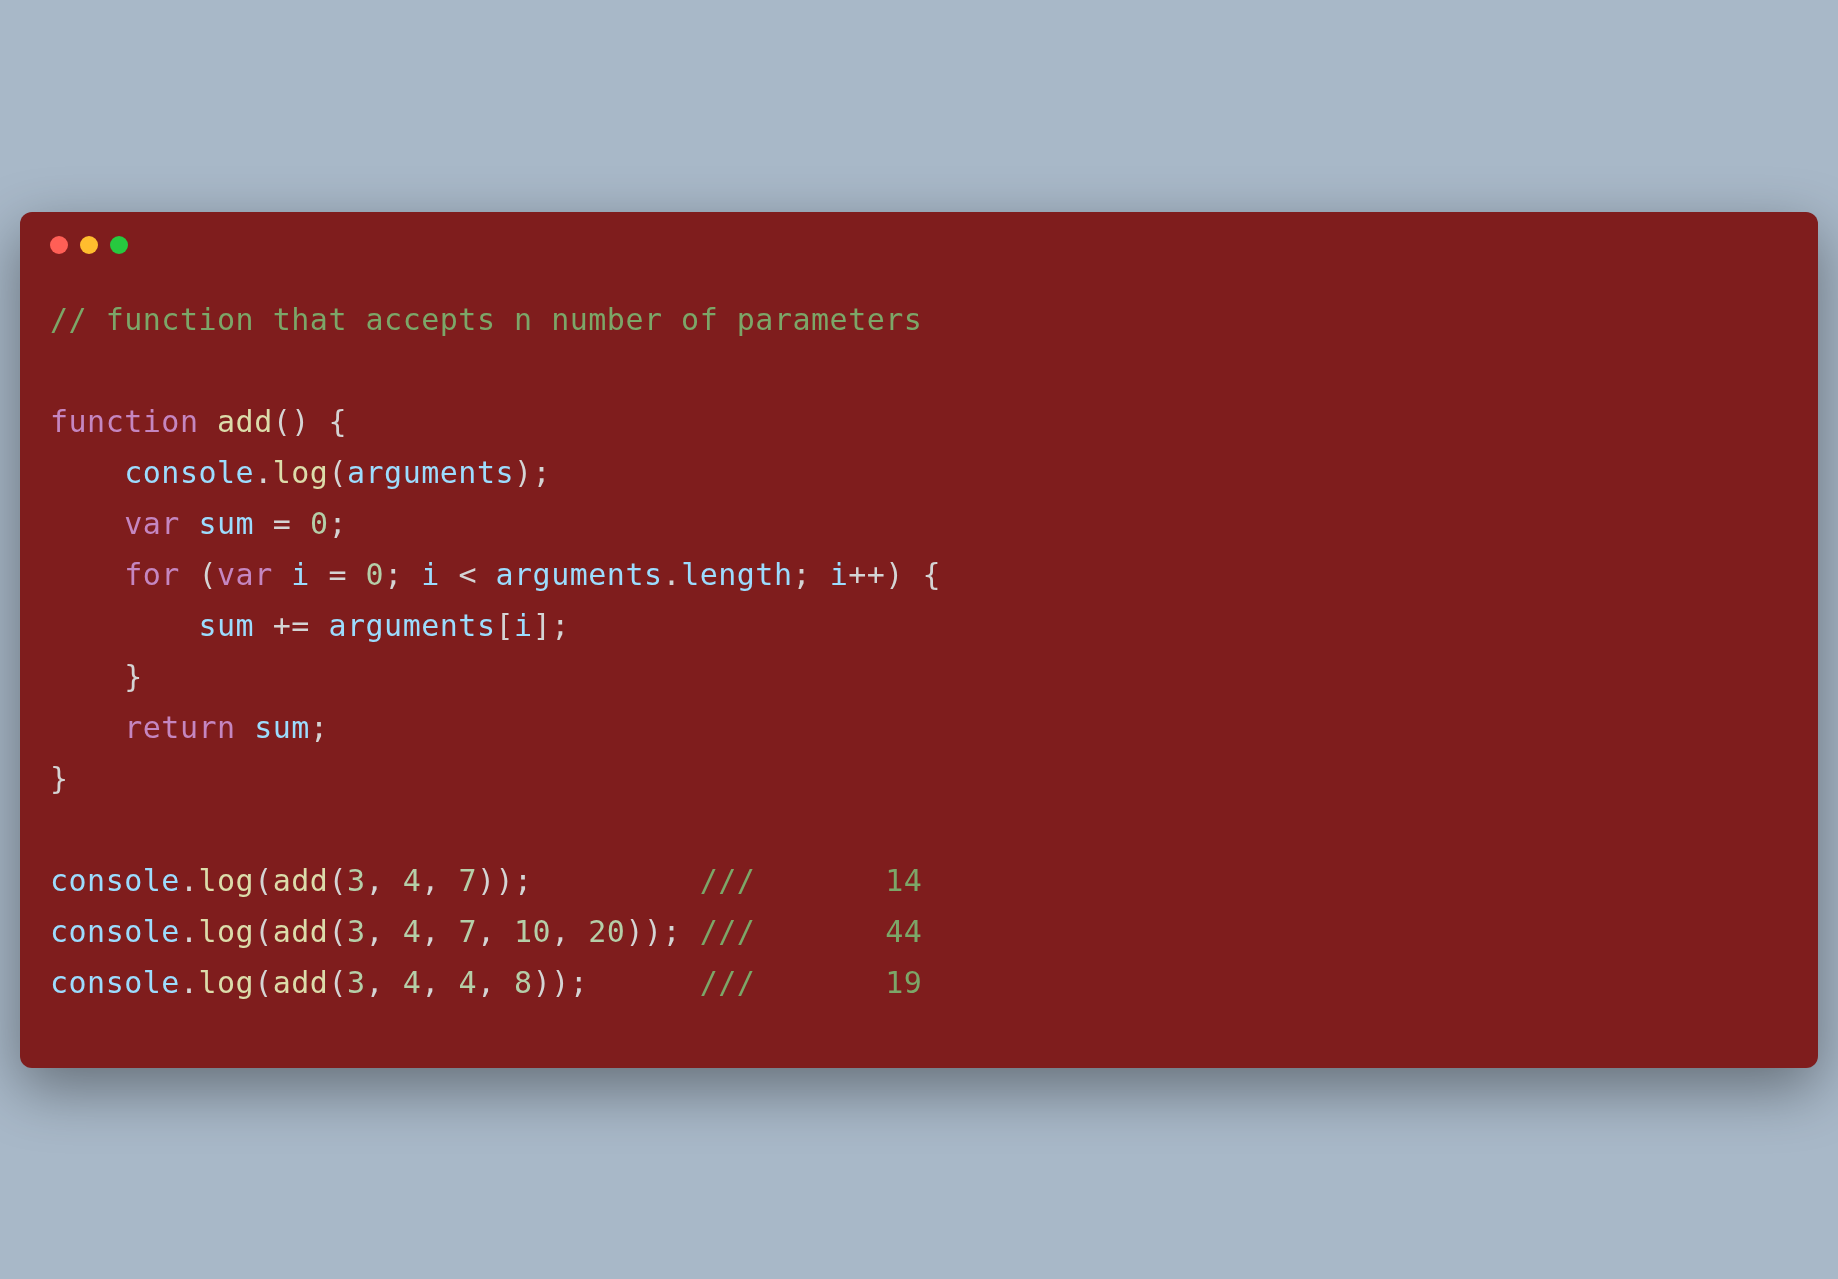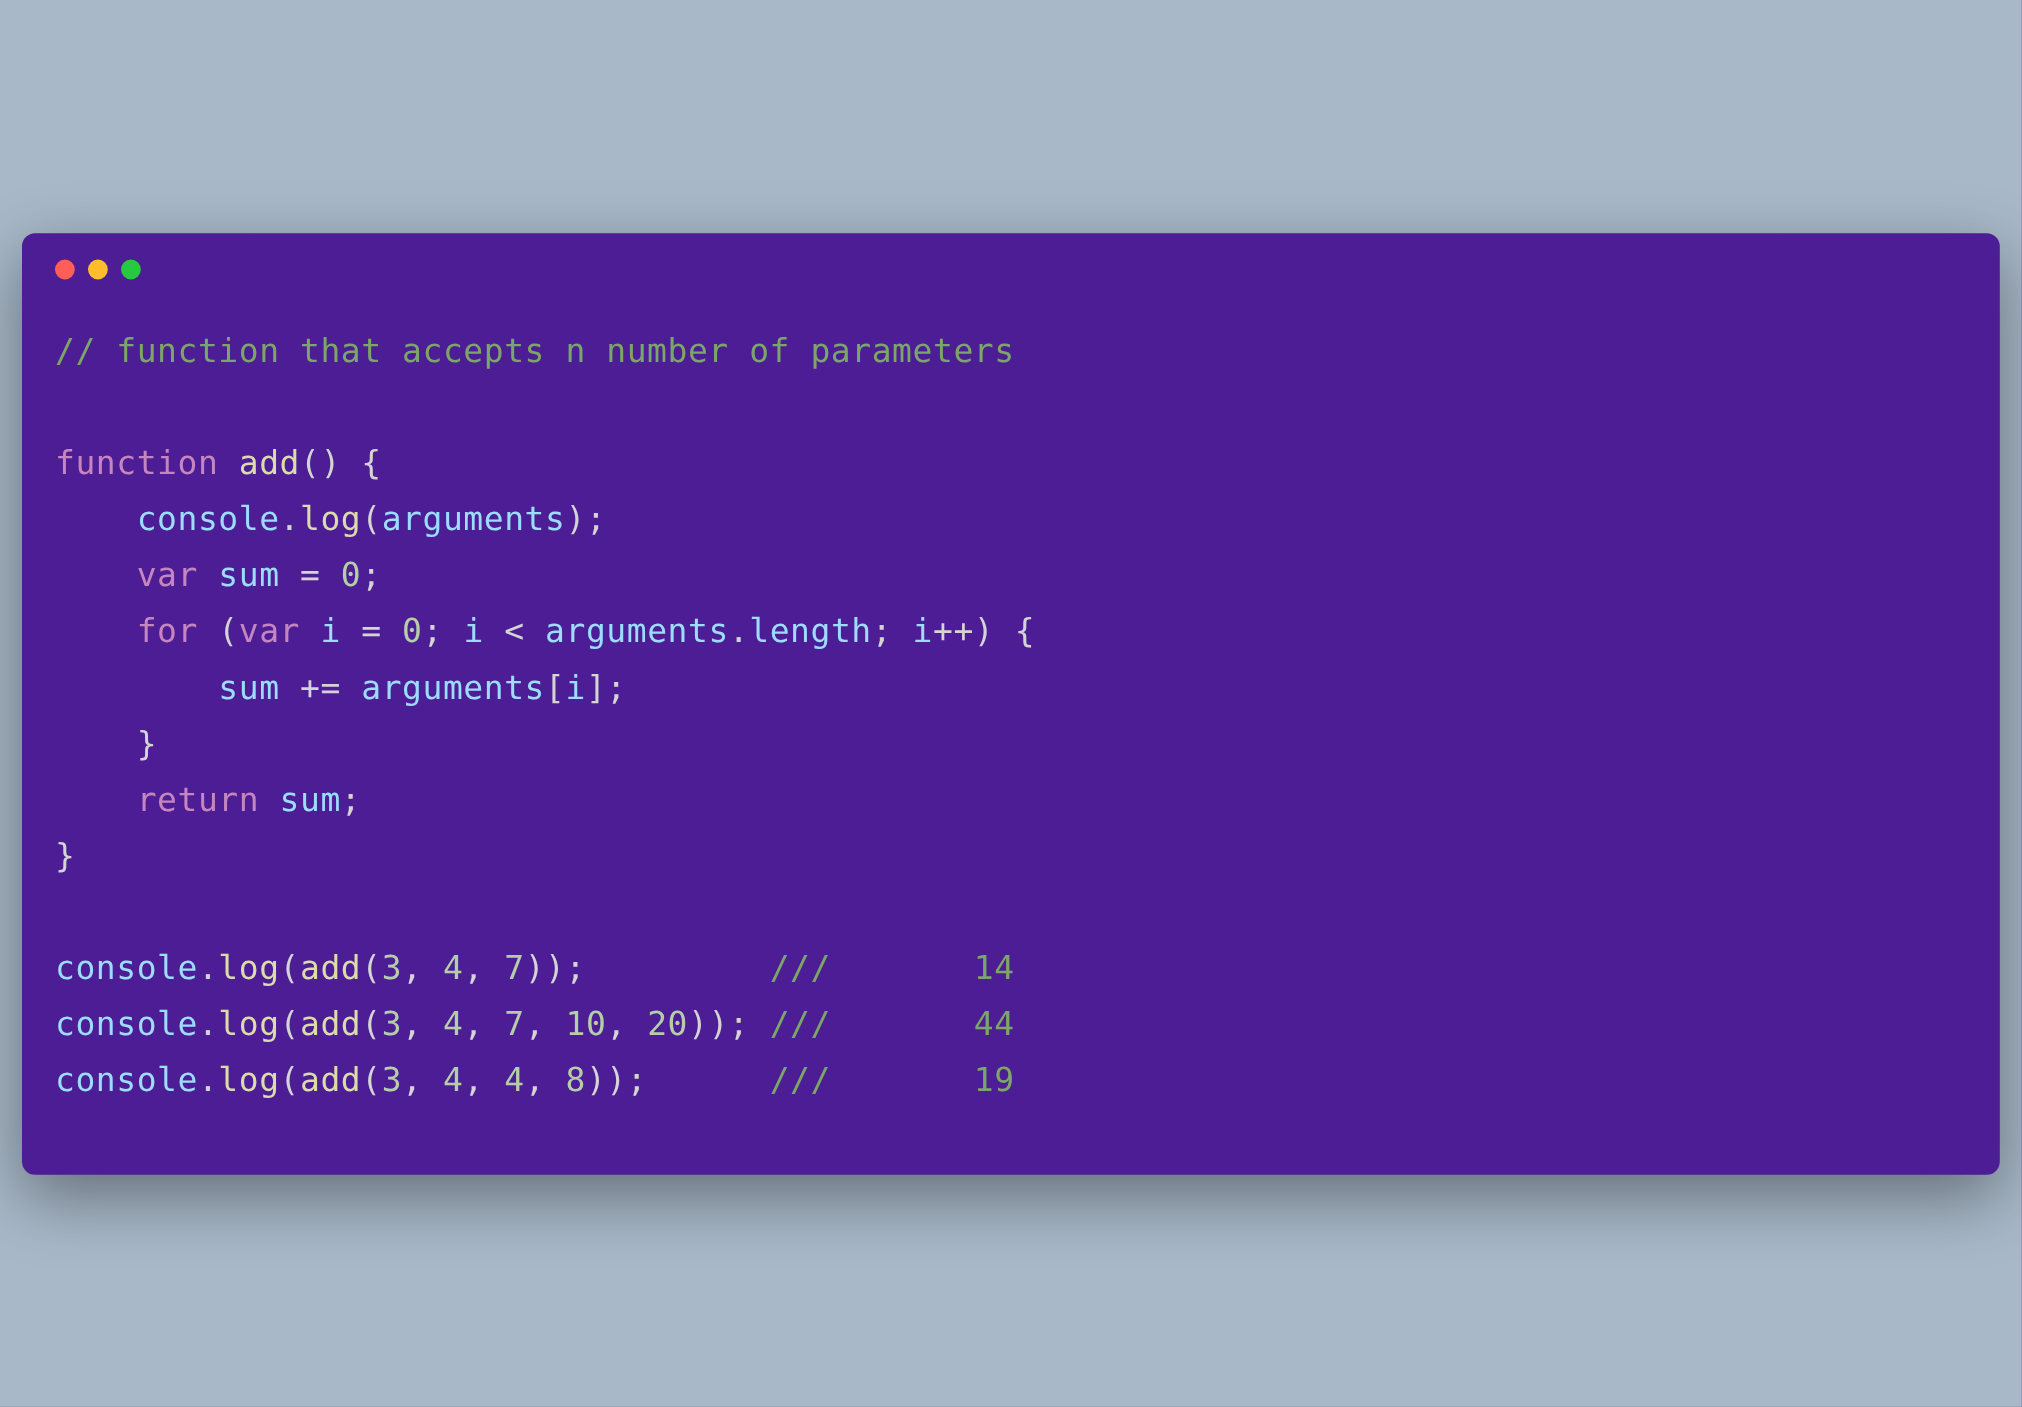--- a/index.html
+++ b/index.html
@@ -12,21 +12,21 @@
       background: #a8b8c8;
       display: flex;
       justify-content: center;
       align-items: center;
       min-height: 100vh;
       padding: 20px;
       font-family: 'SF Mono', 'Monaco', 'Menlo', 'Consolas', monospace;
     }
     
     .terminal-window {
-      background: #4c1d95;
+      background: #7f1d1d;
       border-radius: 12px;
       width: 1800px;
       max-width: 100%;
       padding: 24px 30px 60px 30px;
       box-shadow: 0 20px 60px rgba(0, 0, 0, 0.4);
     }
     
     .window-controls {
       display: flex;
       gap: 12px;

